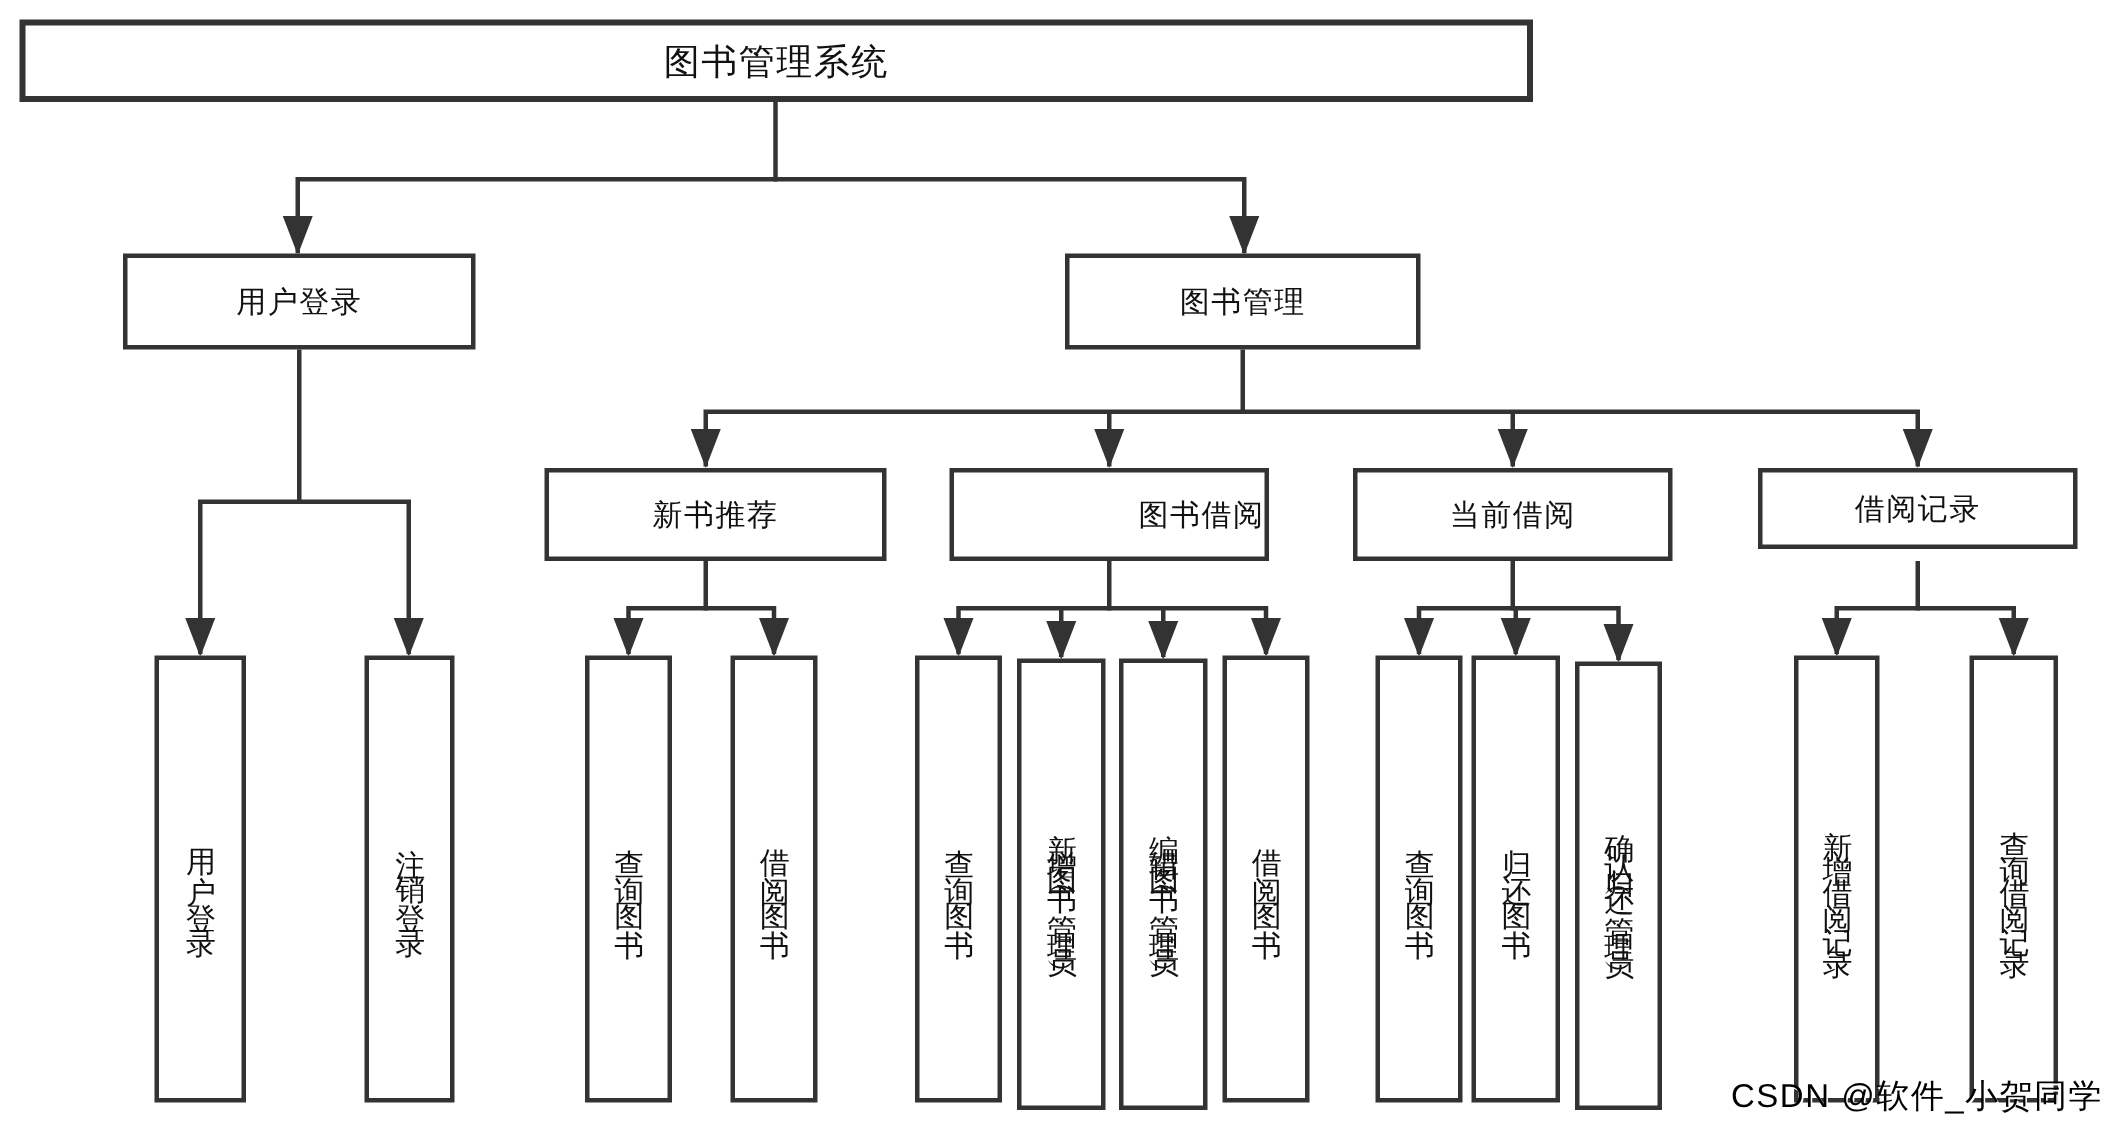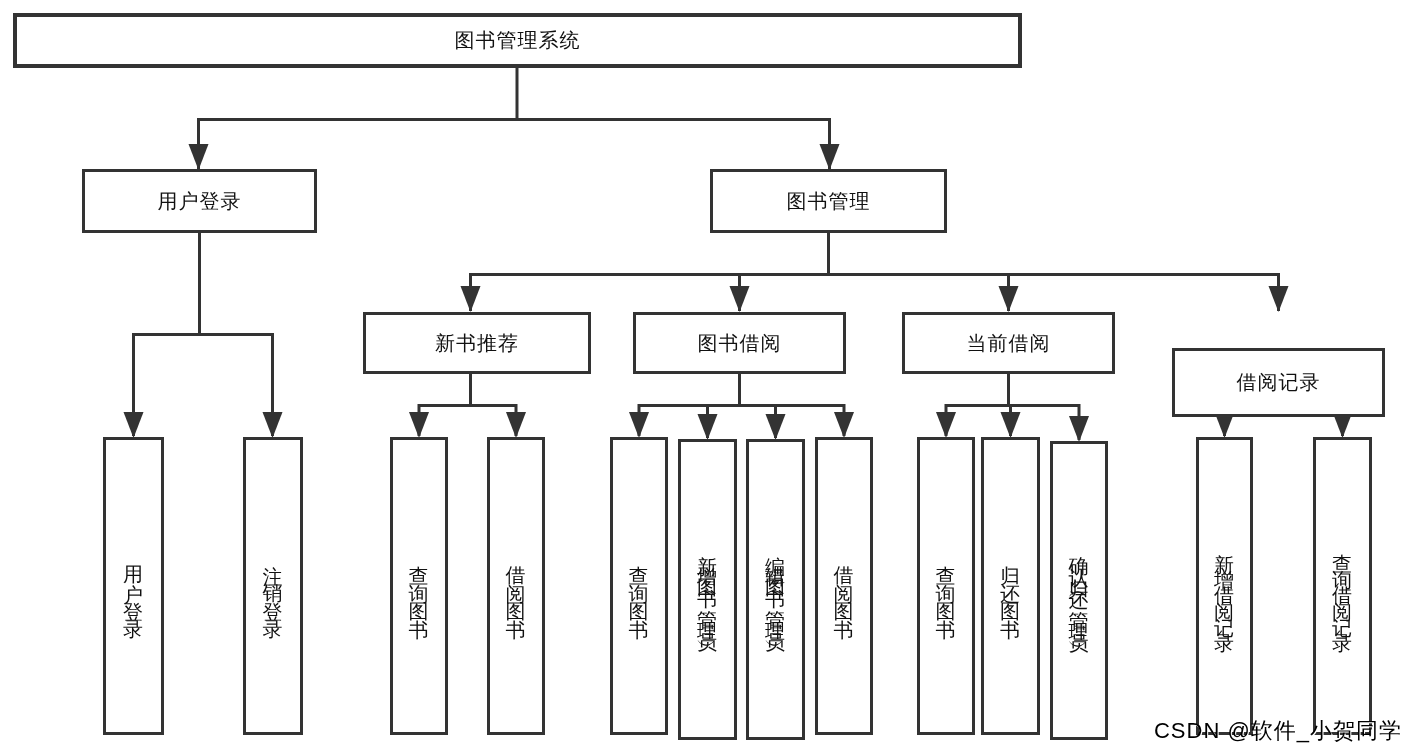--- a/index.html
+++ b/index.html
@@ -6,21 +6,21 @@
   .canvas{
     position:relative;width:1405px;height:747px;background:#ffffff;
     font-family:"Liberation Sans", sans-serif;color:#111111;overflow:hidden;
   }
   .connectors{position:absolute;left:0;top:0;z-index:1;}
   .box{
     position:absolute;box-sizing:border-box;background:#ffffff;
     border:3px solid #333333;display:flex;align-items:center;justify-content:center;
     font-size:20px;letter-spacing:1px;z-index:2;white-space:nowrap;
   }
-  .root-box{border-width:4px;font-size:20px;text-align:right;}
+  .root-box{border-width:4px;font-size:24px;text-align:right;}
   .leaf{
     position:absolute;box-sizing:border-box;background:#ffffff;
     border:3px solid #333333;display:flex;align-items:center;justify-content:center;
     z-index:2;
   }
   .vtext{
     writing-mode:vertical-lr;text-orientation:mixed;
     font-size:20px;line-height:1;letter-spacing:18px;
   }
   .vtext.long{letter-spacing:11px;}
@@ -88,27 +88,27 @@
   <div class="box" style="left:82px;top:169px;width:235px;height:64px;">
     <span>用户登录</span>
   </div>
   <div class="box" style="left:710px;top:169px;width:237px;height:64px;">
     <span>图书管理</span>
   </div>
 
   <div class="box" style="left:363px;top:312px;width:228px;height:62px;">
     <span>新书推荐</span>
   </div>
-  <div class="box" style="left:633px;top:312px;width:213px;height:62px;">
+  <div class="box" style="left:633px;top:312px;width:213px;height:62px;justify-content:flex-end;">
     <span>图书借阅</span>
   </div>
   <div class="box" style="left:902px;top:312px;width:213px;height:62px;">
     <span>当前借阅</span>
   </div>
-  <div class="box" style="left:1172px;top:312px;width:213px;height:69px;margin-top:36px;">
+  <div class="box" style="left:1172px;top:312px;width:213px;height:54px;">
     <span>借阅记录</span>
   </div>
 
   <div class="leaf" style="left:103px;top:437px;width:61px;height:298px;">
     <span class="vtext">用户登录</span>
   </div>
   <div class="leaf" style="left:243px;top:437px;width:60px;height:298px;">
     <span class="vtext">注销登录</span>
   </div>
 

